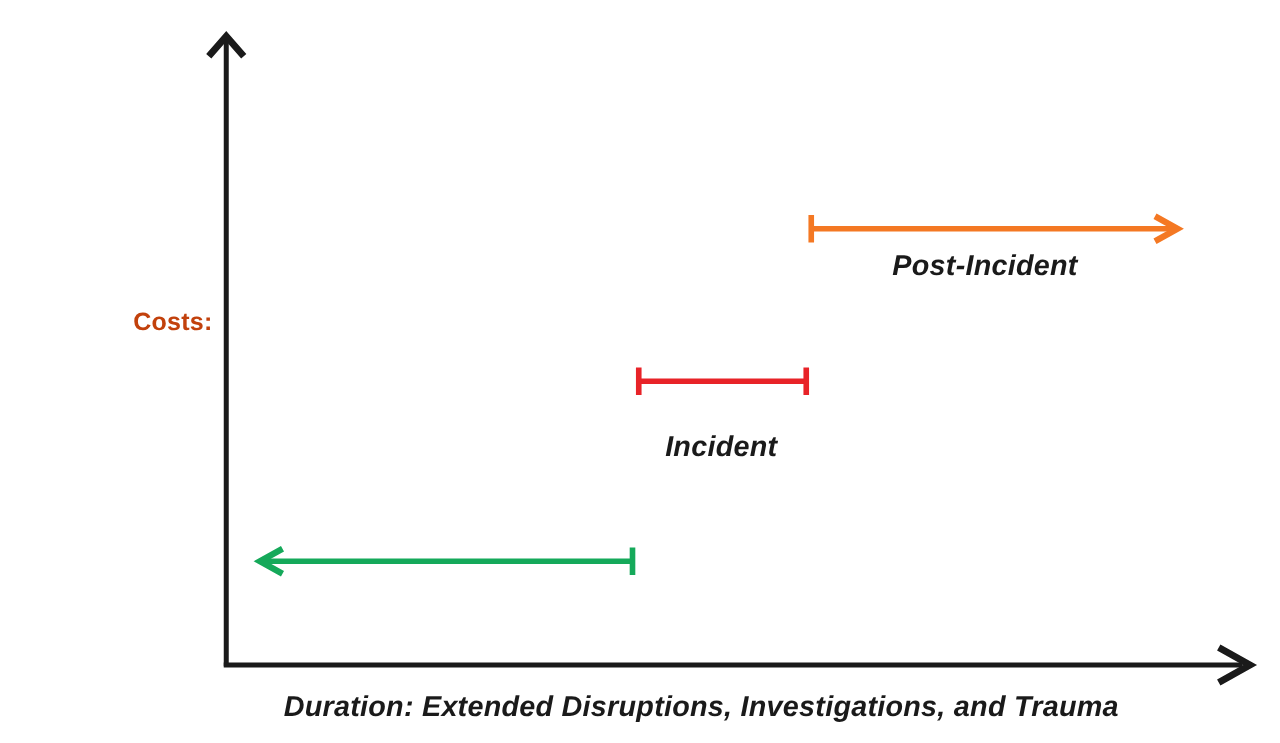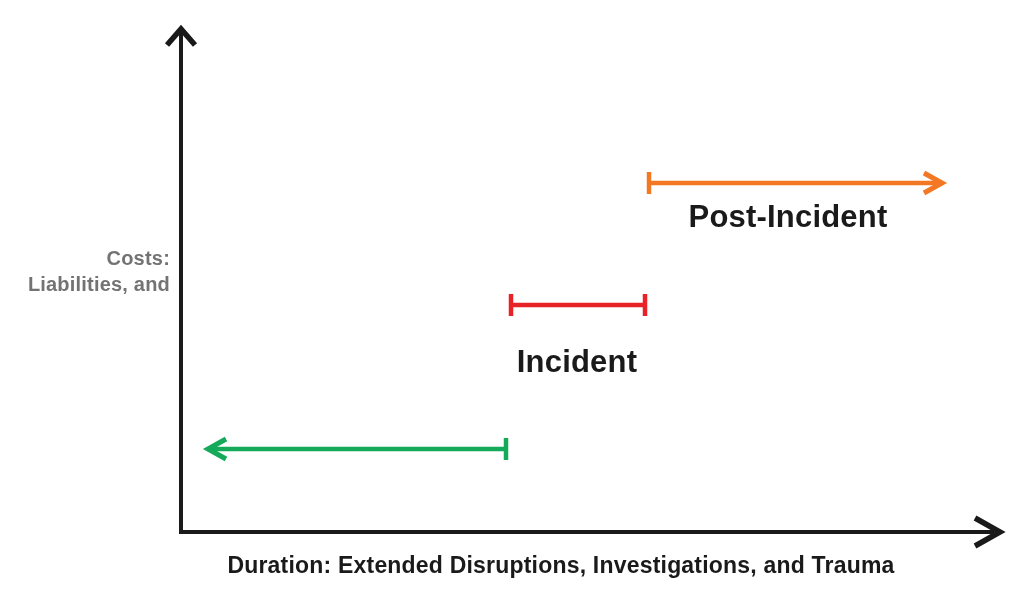--- a/index.html
+++ b/index.html
@@ -23,41 +23,43 @@
     height: 594px;
   }
   .lbl {
     position: absolute;
     font-weight: 700;
     color: #1a1a1a;
     text-align: center;
     white-space: nowrap;
   }
   .phase-label {
-    font-size: 31px;
+    font-size: 23px;
     width: 260px;
     letter-spacing: 0.2px;
+    font-style: italic;
   }
   .x-axis-label {
     font-size: 23px;
     width: 800px;
     left: 161px;
     top: 552px;
     letter-spacing: 0.2px;
+    font-style: italic;
   }
   .y-axis-label {
     position: absolute;
     left: 0px;
     top: 245px;
     width: 170px;
     text-align: right;
     font-weight: 700;
     font-size: 20px;
     line-height: 26px;
-    color: #737373;
+    color: #c2410c;
     letter-spacing: 0.2px;
   }
   .y-axis-label span { display: block; }
   #pre-label  { left: 220px; top: 461px; }
   #inc-label  { left: 447px; top: 344px; }
   #post-label { left: 658px; top: 199px; }
 </style>
 </head>
 <body>
 
@@ -89,21 +91,20 @@
 
     <g>
       <line x1="649" y1="183" x2="938" y2="183" stroke-width="4.5" stroke="#f47823"></line>
       <line x1="649" y1="172" x2="649" y2="194" stroke-width="4.5" stroke="#f47823"></line>
       <polyline points="924,173 942,183 924,193" fill="none" stroke-width="5" stroke-linejoin="miter" stroke-linecap="butt" stroke="#f47823"></polyline>
     </g>
   </svg>
 
   <div class="y-axis-label">
     <span>Costs:</span>
-    <span>Liabilities, and</span>
   </div>
 
   <div class="lbl x-axis-label">Duration: Extended Disruptions, Investigations, and Trauma</div>
 
   <div id="inc-label" class="lbl phase-label">Incident</div>
   <div id="post-label" class="lbl phase-label">Post-Incident</div>
 
 </div>
 
 </body></html>

